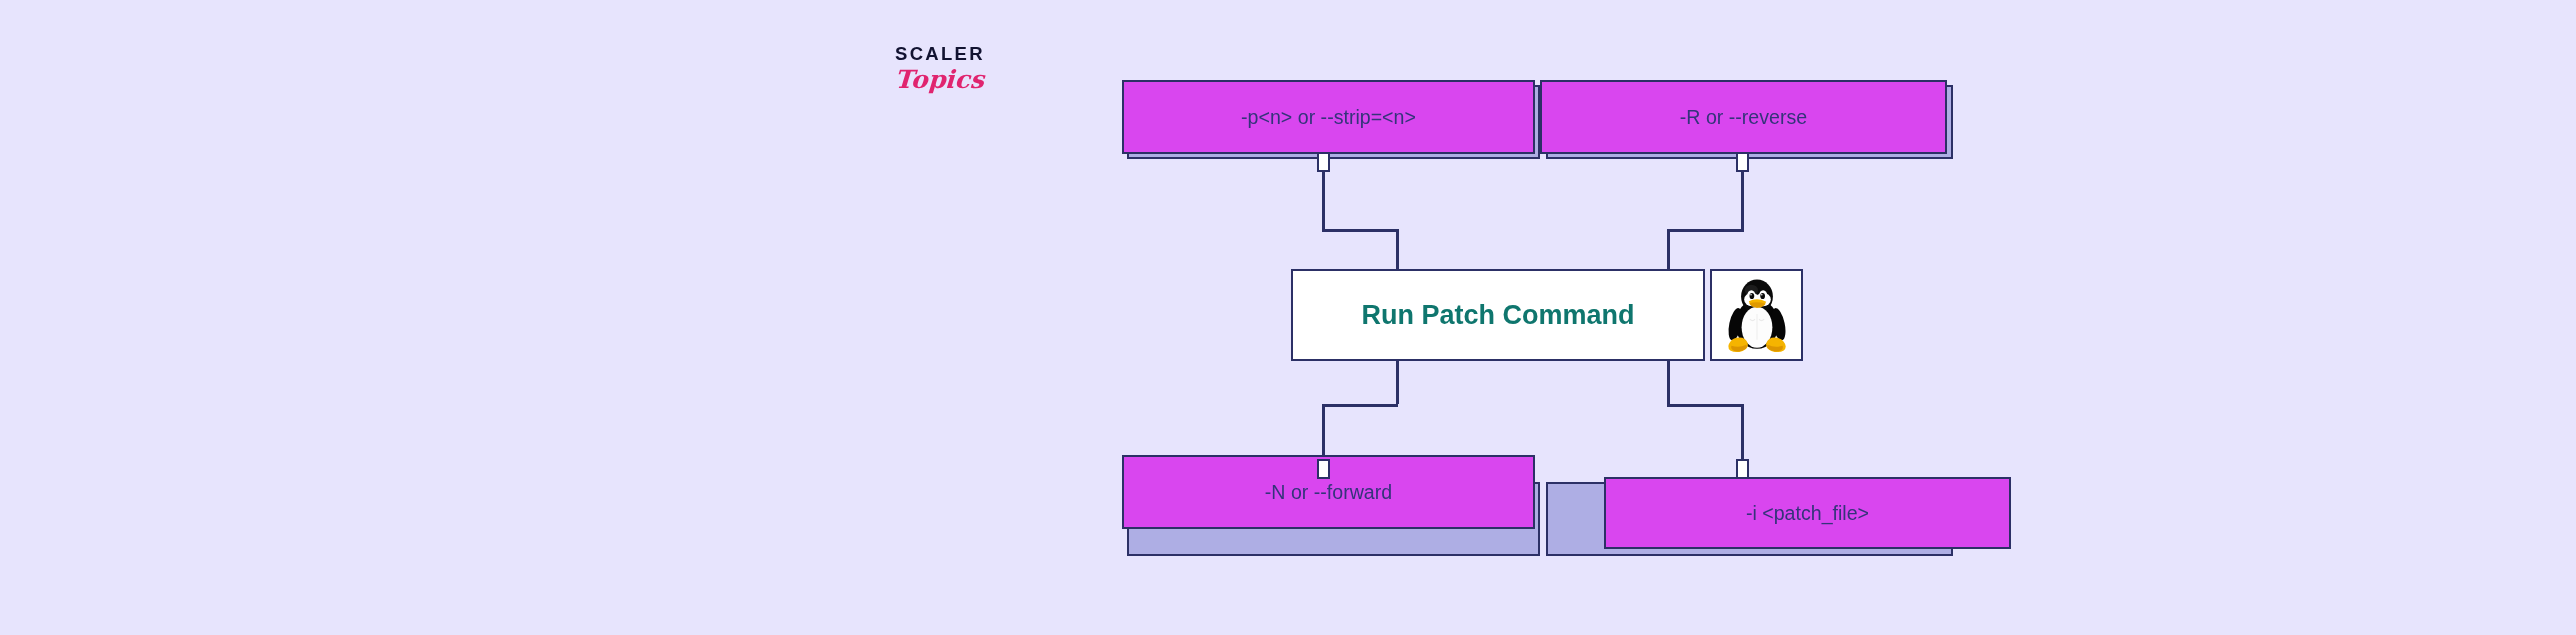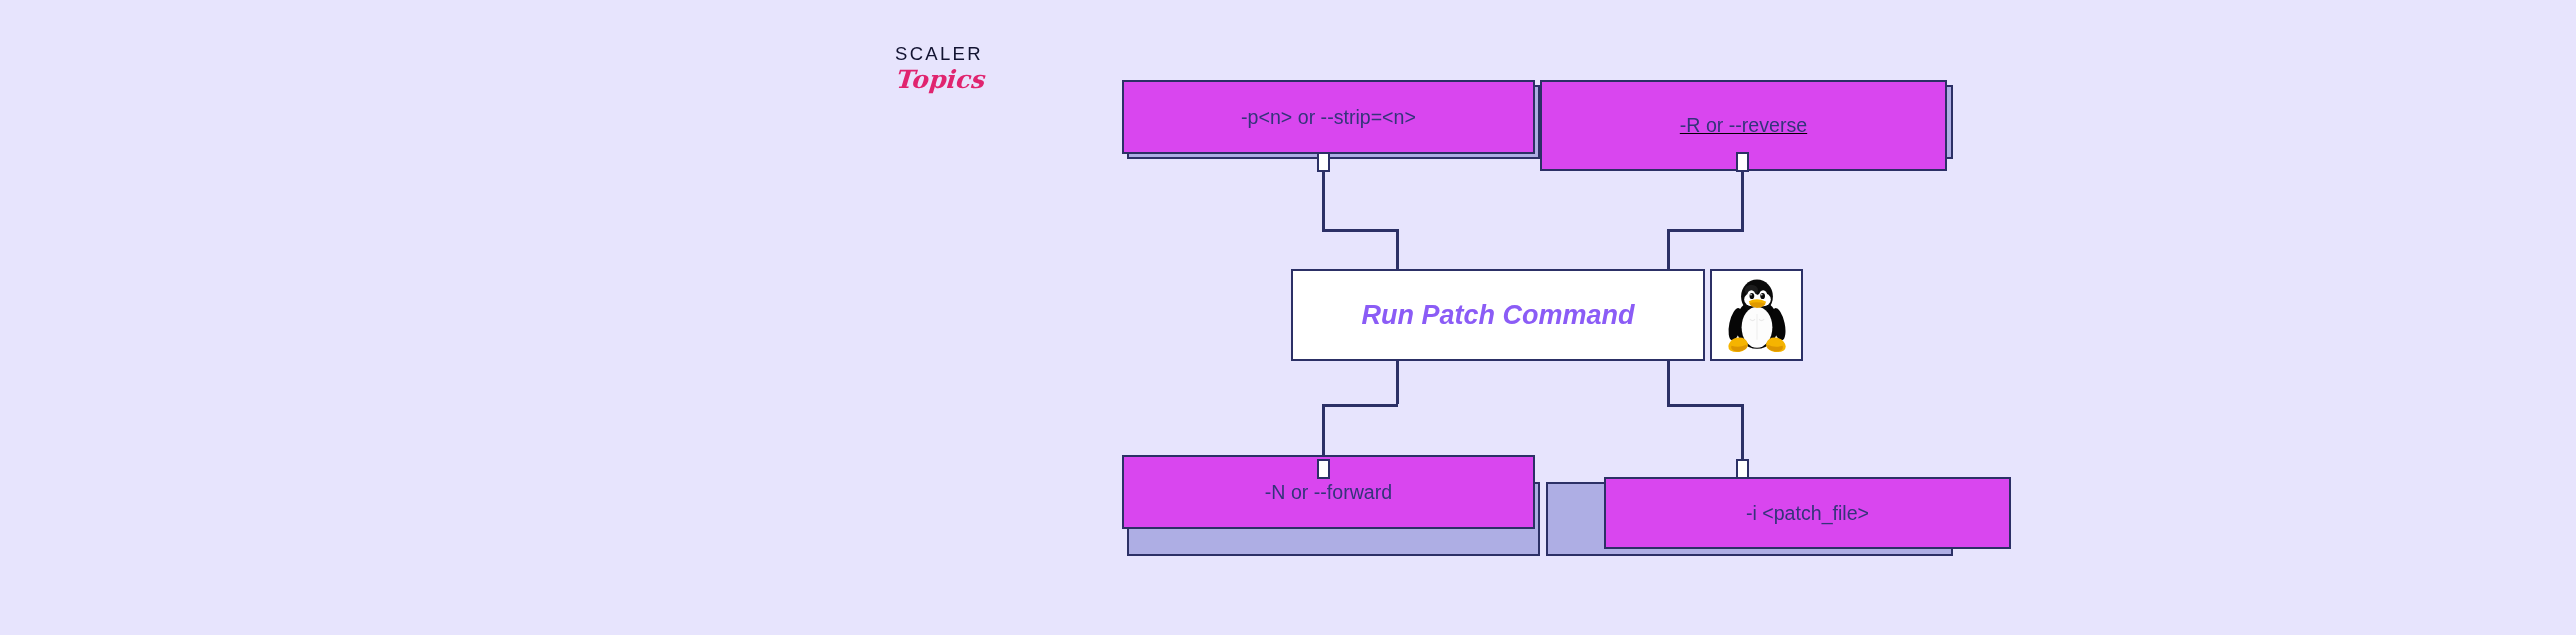--- a/index.html
+++ b/index.html
@@ -26,21 +26,21 @@
   .logo {
     position: absolute;
     left: 895px;
     top: 45px;
     width: 155px;
     height: 67px;
     user-select: none;
   }
   .logo-scaler {
     font-family: "Liberation Sans", sans-serif;
-    font-weight: 400;
+    font-weight: 700;
     font-size: 18.5px;
     letter-spacing: 2.3px;
     color: #121331;
     line-height: 1;
   }
   .logo-topics {
     font-family: "DejaVu Serif", serif;
     font-style: italic;
     font-weight: 700;
     font-size: 25px;
@@ -86,23 +86,22 @@
     box-sizing: border-box;
     display: flex;
     align-items: center;
     justify-content: center;
     z-index: 6;
   }
   .center-label {
     font-family: "Liberation Sans", sans-serif;
     font-weight: 700;
     font-size: 27px;
-    color: #8b5cf6;
+    color: #0f766e;
     white-space: nowrap;
-    font-style: italic;
   }
 
   
   .tux-box {
     position: absolute;
     background: #ffffff;
     border: 2.6px solid #2c3066;
     box-sizing: border-box;
     display: flex;
     align-items: center;
@@ -160,21 +159,21 @@
   <div class="conn-stub" style="left:1736px; top:152px;"></div>
   <div class="conn-stub" style="left:1317px; top:459px;"></div>
   <div class="conn-stub" style="left:1736px; top:459px;"></div>
 
   <div class="opt-shadow" style="left:1127px; top:85px; width:413px; height:74px;"></div>
   <div class="opt-box" style="left:1122px; top:80px; width:413px; height:74px;">
     <span class="opt-label">-p&lt;n&gt; or --strip=&lt;n&gt;</span>
   </div>
 
   <div class="opt-shadow" style="left:1546px; top:85px; width:407px; height:74px;"></div>
-  <div class="opt-box" style="left:1540px; top:80px; width:407px; height:91px;text-decoration:underline;">
+  <div class="opt-box" style="left:1540px; top:80px; width:407px; height:74px;">
     <span class="opt-label">-R or --reverse</span>
   </div>
 
   <div class="opt-shadow" style="left:1127px; top:482px; width:413px; height:74px;"></div>
   <div class="opt-box" style="left:1122px; top:455px; width:413px; height:74px;">
     <span class="opt-label">-N or --forward</span>
   </div>
 
   <div class="opt-shadow" style="left:1546px; top:482px; width:407px; height:74px;"></div>
   <div class="opt-box" style="left:1604px; top:477px; width:407px; height:72px;">

